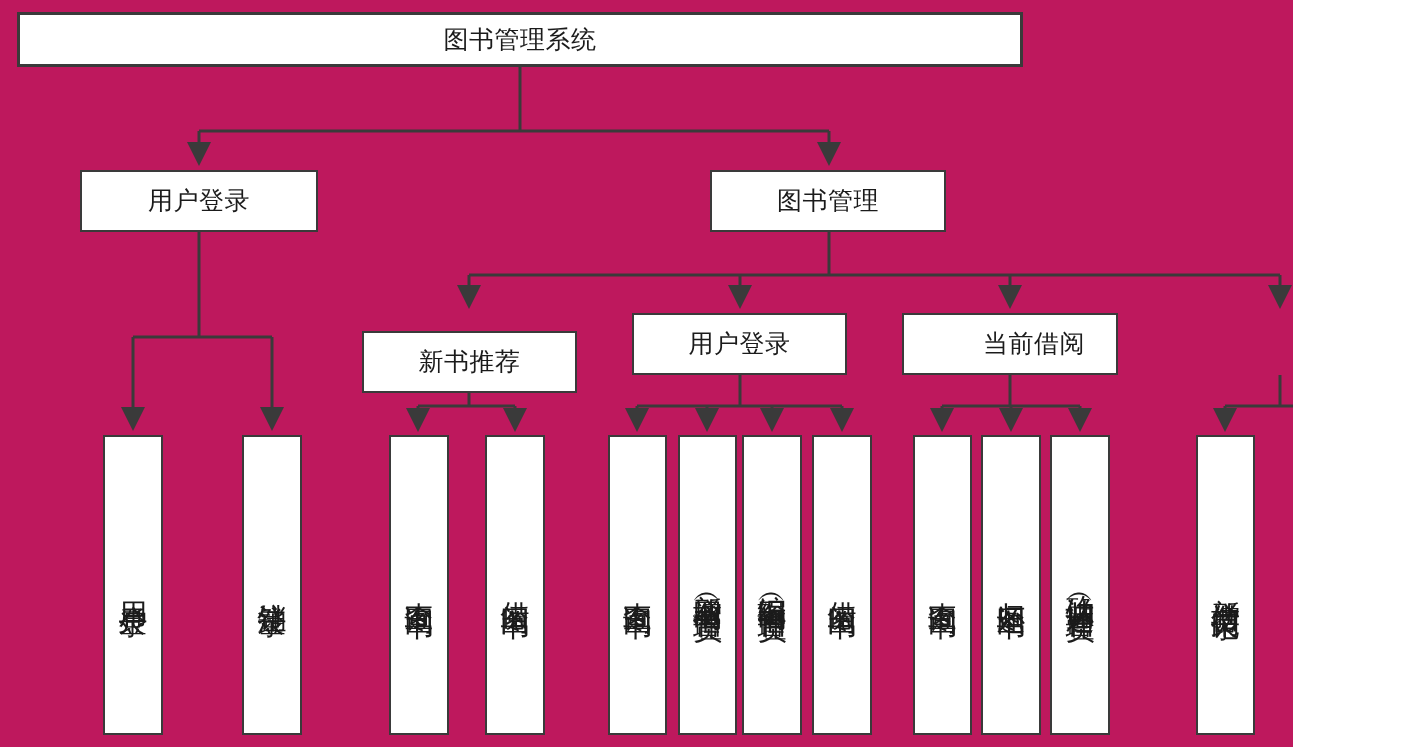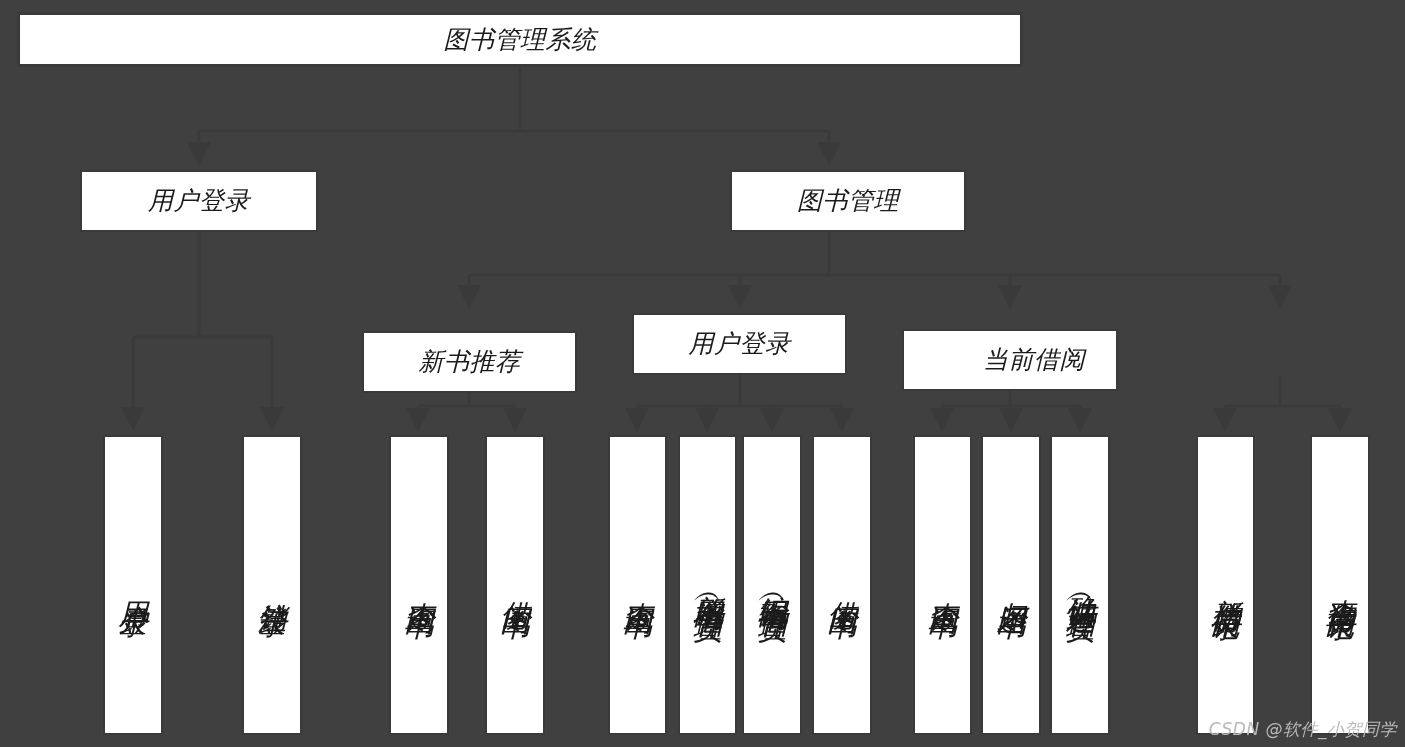--- a/index.html
+++ b/index.html
@@ -6,25 +6,24 @@
   html, body {
     margin: 0;
     padding: 0;
     background: #ffffff;
   }
   body {
     font-family: "DejaVu Sans", "Liberation Sans", sans-serif;
   }
   #canvas {
     position: relative;
-    width: 1405px;
+    width: 1293px;
     height: 747px;
-    background: #404040;
+    background: #be185d;
     overflow: hidden;
-    font-style: italic;
   }
   #wires {
     position: absolute;
     left: 0;
     top: 0;
     width: 1405px;
     height: 747px;
     pointer-events: none;
   }
   .node {
@@ -137,31 +136,31 @@
     </g>
   </svg>
 
   <div class="node root horiz" style="left:17px; top:12px; width:1006px; height:55px;">
     <span class="label">图书管理系统</span>
   </div>
 
   <div class="node horiz" style="left:80px; top:170px; width:238px; height:62px;">
     <span class="label">用户登录</span>
   </div>
-  <div class="node horiz" style="left:730px; top:170px; width:236px; height:62px;">
+  <div class="node horiz" style="left:710px; top:170px; width:236px; height:62px;">
     <span class="label">图书管理</span>
   </div>
 
   <div class="node horiz" style="left:362px; top:331px; width:215px; height:62px;">
     <span class="label">新书推荐</span>
   </div>
   <div class="node horiz" style="left:632px; top:313px; width:215px; height:62px;">
     <span class="label">用户登录</span>
   </div>
-  <div class="node horiz" style="left:902px; top:329px; width:216px; height:62px;padding-left:48px;">
+  <div class="node horiz" style="left:902px; top:313px; width:216px; height:62px;padding-left:48px;">
     <span class="label">当前借阅</span>
   </div>
 
   <div class="node vert" style="left:103px; top:435px; width:60px; height:300px;">
     <span class="label">用户登录</span>
   </div>
   <div class="node vert" style="left:242px; top:435px; width:60px; height:300px;">
     <span class="label">注销登录</span>
   </div>
 
@@ -195,15 +194,14 @@
     <span class="label">确认归还（管理员）</span>
   </div>
 
   <div class="node vert" style="left:1196px; top:435px; width:59px; height:300px;">
     <span class="label">新增借阅记录</span>
   </div>
   <div class="node vert" style="left:1310px; top:435px; width:60px; height:300px;">
     <span class="label">查询借阅记录</span>
   </div>
 
-  <div class="watermark">CSDN @软件_小贺同学</div>
 
 </div>
 
 </body></html>

